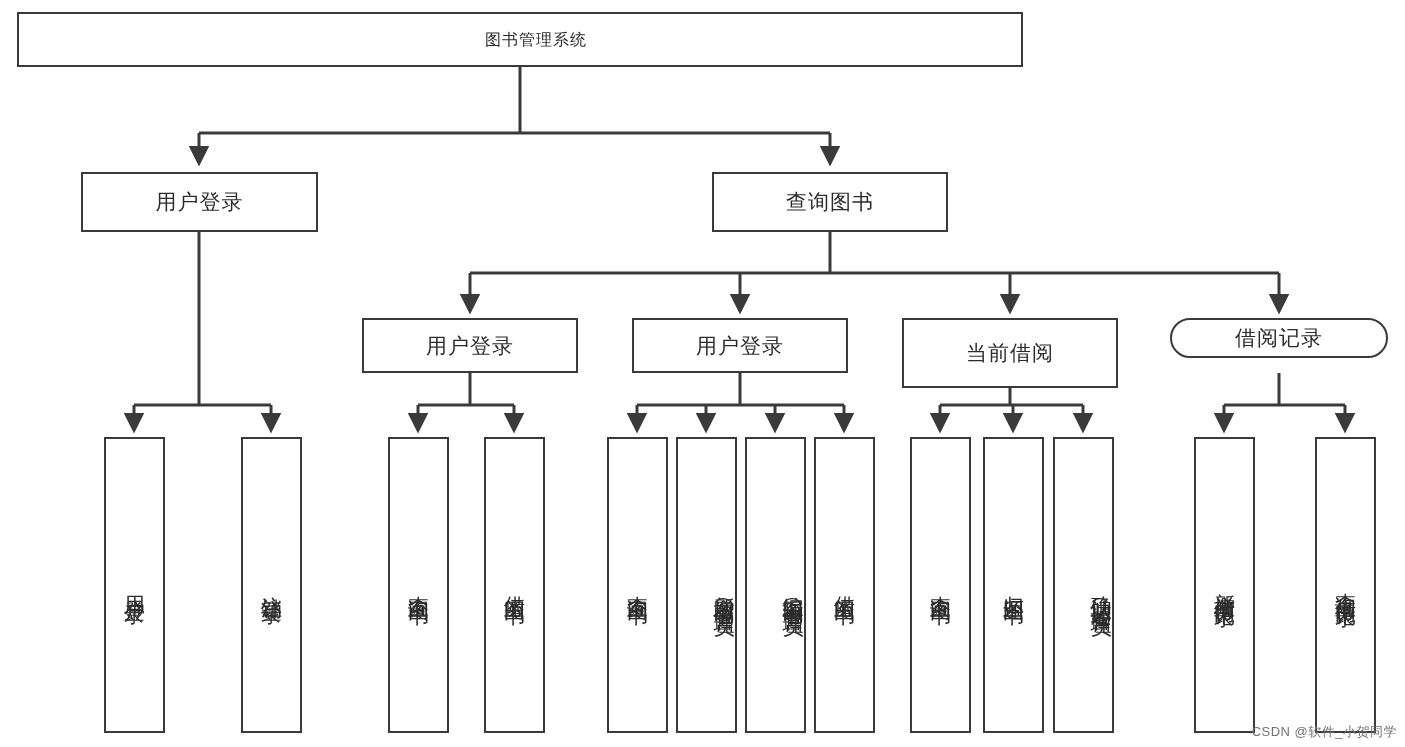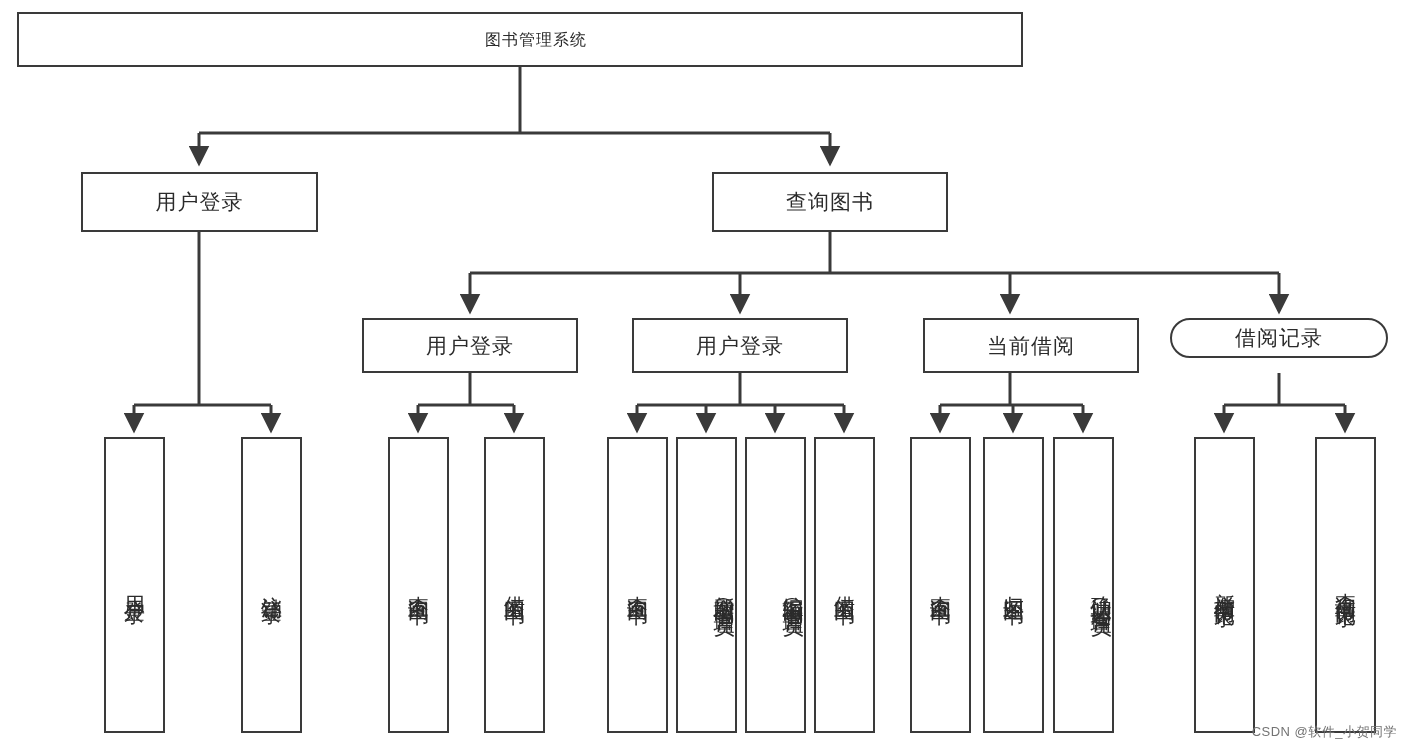--- a/index.html
+++ b/index.html
@@ -124,21 +124,21 @@
     </g>
   </svg>
 
   <div class="node h" id="root-node" style="left: 17px; top: 12px; width: 1006px; height: 55px;">图书管理系统</div>
 
   <div class="node h" id="l2-0" style="left: 81px; top: 172px; width: 237px; height: 60px;">用户登录</div>
   <div class="node h" id="l2-1" style="left: 712px; top: 172px; width: 236px; height: 60px;">查询图书</div>
 
   <div class="node h" id="l3-0" style="left: 362px; top: 318px; width: 216px; height: 55px;">用户登录</div>
   <div class="node h" id="l3-1" style="left: 632px; top: 318px; width: 216px; height: 55px;">用户登录</div>
-  <div class="node h" id="l3-2" style="left: 902px; top: 318px; width: 216px; height: 55px; margin-left: 21px;">当前借阅</div>
+  <div class="node h" id="l3-2" style="left: 902px; top: 318px; width: 216px; height: 70px;">当前借阅</div>
   <div class="node h" id="l3-3" style="left: 1170px; top: 318px; width: 218px; height: 40px; border-radius: 27px;">借阅记录</div>
 
   <div class="node v centered" id="leaf-0" style="left: 104px; top: 437px; width: 61px; height: 296px;">用户登录</div>
   <div class="node v centered" id="leaf-1" style="left: 241px; top: 437px; width: 61px; height: 296px;">注销登录</div>
   <div class="node v centered" id="leaf-2" style="left: 388px; top: 437px; width: 61px; height: 296px;">查询图书</div>
   <div class="node v centered" id="leaf-3" style="left: 484px; top: 437px; width: 61px; height: 296px;">借阅图书</div>
   <div class="node v centered" id="leaf-4" style="left: 607px; top: 437px; width: 61px; height: 296px;">查询图书</div>
   <div class="node v" id="leaf-5" style="left: 676px; top: 437px; width: 61px; height: 296px;">新增图书（管理员）</div>
   <div class="node v" id="leaf-6" style="left: 745px; top: 437px; width: 61px; height: 296px;">编辑图书（管理员）</div>
   <div class="node v centered" id="leaf-7" style="left: 814px; top: 437px; width: 61px; height: 296px;">借阅图书</div>

